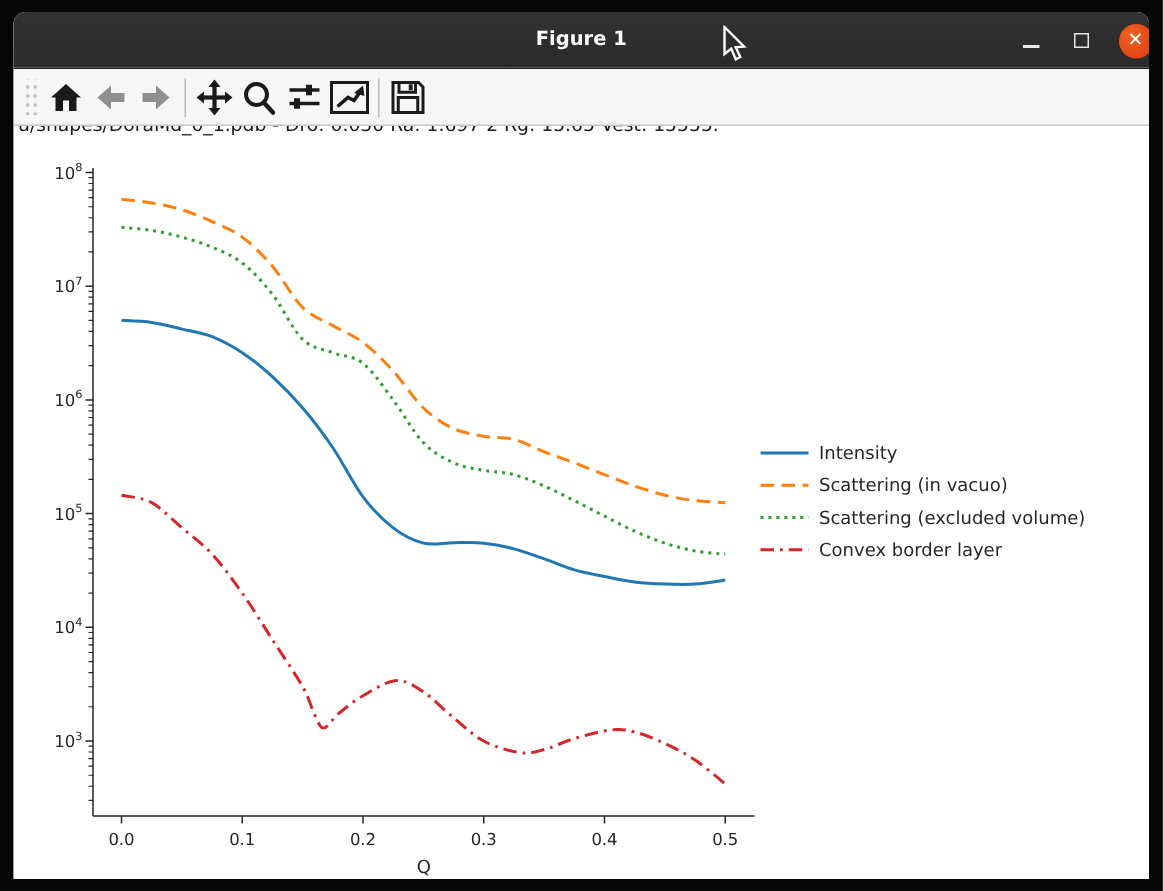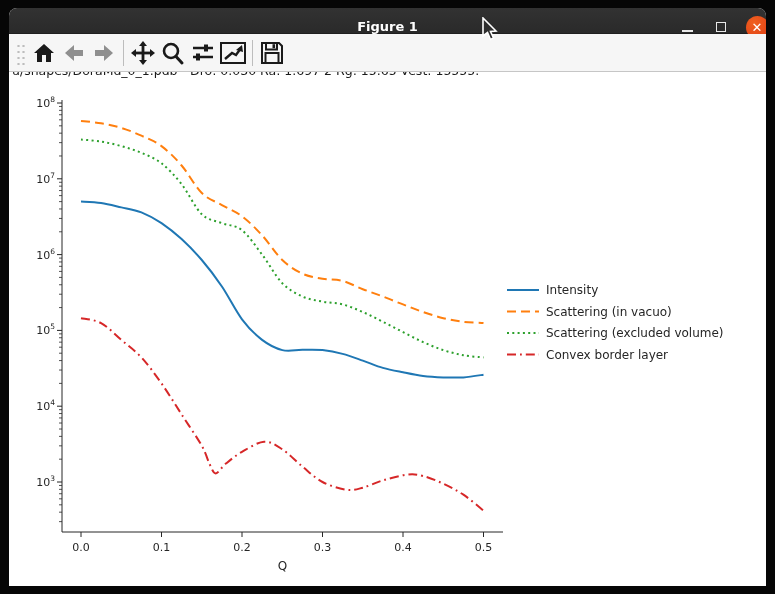--- a/index.html
+++ b/index.html
@@ -2,21 +2,21 @@
 <html><head>
 <meta charset="utf-8">
 <style>
   html,body{margin:0;padding:0;background:#000;}
   *{box-sizing:border-box;}
   #stage{position:relative;width:775px;height:594px;background:#060606;overflow:hidden;
          font-family:"DejaVu Sans",sans-serif;}
   #window{position:absolute;left:9px;top:8px;width:757px;height:578px;
           border-radius:8px 8px 0 0;overflow:hidden;background:#fff;}
   
-  #titlebar{position:relative;height:26px;background:linear-gradient(#323232,#2a2a2a);
+  #titlebar{position:relative;height:38px;background:linear-gradient(#323232,#2a2a2a);
             border-bottom:1px solid #1f1f1f;}
   #title{position:absolute;left:0;right:0;top:0;height:38px;line-height:38px;
          text-align:center;color:#ffffff;font-weight:bold;font-size:13px;}
   .winbtn{position:absolute;top:0;height:38px;display:flex;align-items:center;justify-content:center;}
   #btn-min{left:660px;width:36px;}
   #btn-max{left:694px;width:36px;}
   #btn-close{left:729px;width:38px;}
   #btn-min .bar{width:11px;height:2px;background:#e8e8e8;margin-top:8px;}
   #btn-max .box{width:10px;height:10px;border:1.5px solid #e8e8e8;}
   #btn-close .circ{width:23px;height:23px;border-radius:50%;

